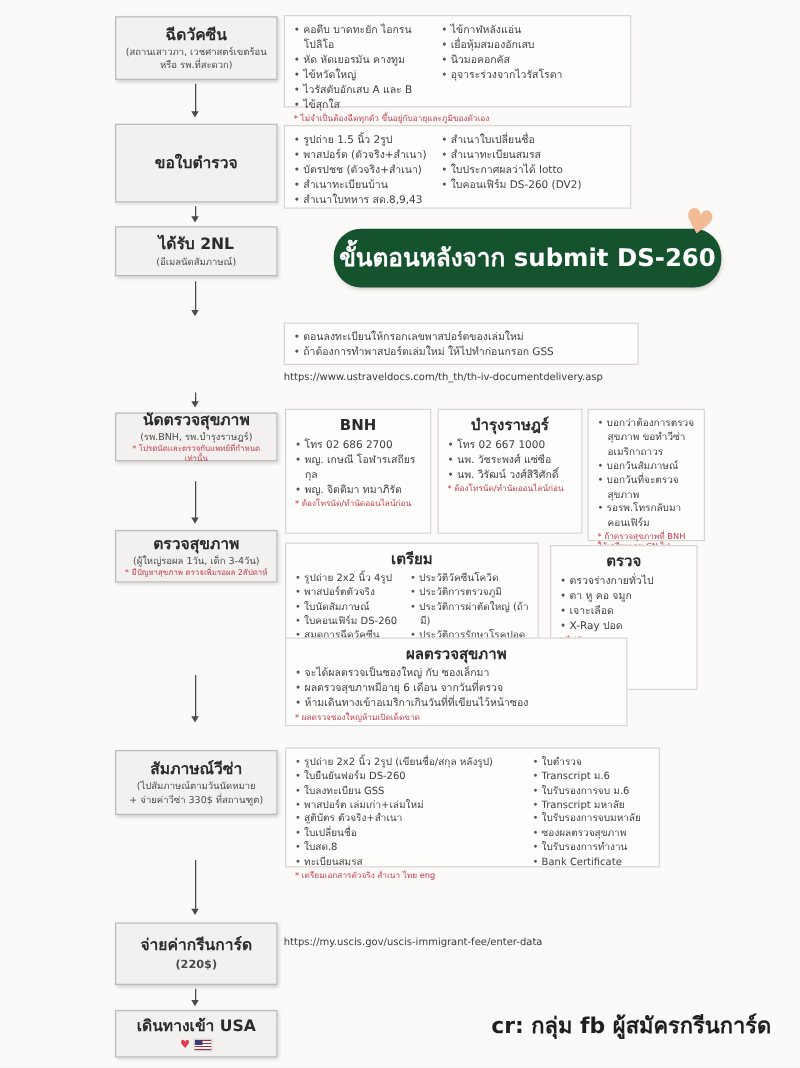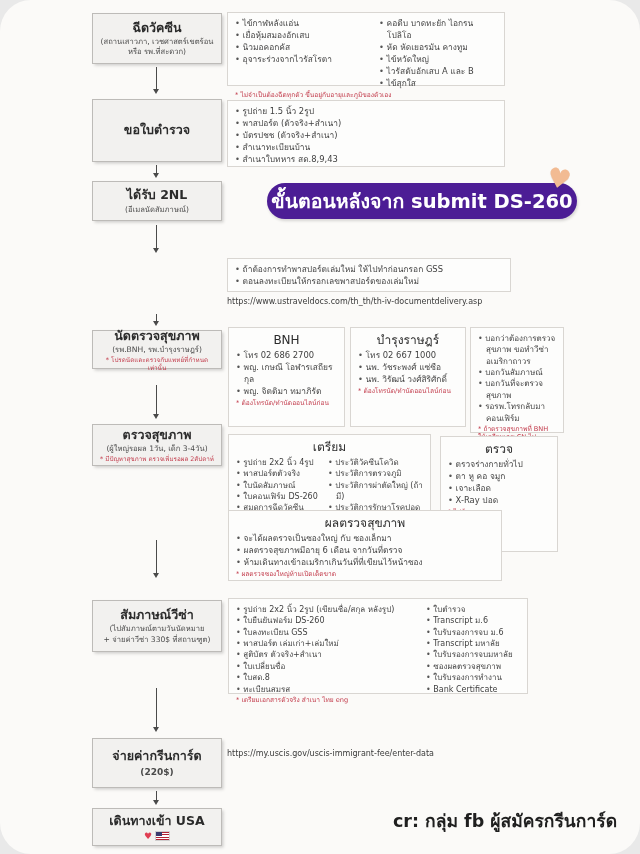--- a/index.html
+++ b/index.html
@@ -6,21 +6,20 @@
   body{
     font-family:"DejaVu Sans","Liberation Sans",sans-serif;
     background:#e9e9e9;
   }
   .canvas{
     position:relative;
     width:640px;height:854px;
     background:#fbfaf8;
     overflow:hidden;
     margin:0 auto;
-    border-radius:31px;
   }
   
   .step{
     position:absolute;left:92px;width:130px;
     background:#f2f1ef;
     border:1px solid #bdbbb8;
     box-shadow:1.5px 1.5px 3px rgba(0,0,0,.18);
     box-sizing:border-box;
     display:flex;flex-direction:column;align-items:center;justify-content:center;
     text-align:center;padding:2px 5px;
@@ -35,31 +34,31 @@
     border:3.8px solid transparent;border-top:5.5px solid #4a4a4a;
   }
   
   .dbox{
     position:absolute;
     background:#fdfdfc;
     border:1px solid #d9d6d2;
     box-sizing:border-box;
     padding:5px 7px;
   }
-  .dbox-title{font-weight:normal;font-size:12px;color:#2b2b2b;text-align:center;line-height:1.25;margin-bottom:2px;}
+  .dbox-title{font-weight:bold;font-size:12px;color:#2b2b2b;text-align:center;line-height:1.25;margin-bottom:2px;}
   ul.bullets{list-style:none;margin:0;padding:0;font-size:8.4px;color:#3f3f3f;line-height:1.42;}
   ul.bullets li{padding-left:8px;text-indent:-8px;}
   ul.bullets li::before{content:"•\00a0";color:#555;}
   .cols{display:flex;}
   .note-red{font-size:6.6px;color:#c23a4a;line-height:1.2;margin-top:2px;}
   .url-text{position:absolute;font-size:8px;color:#3a3a3a;letter-spacing:0;}
   
   .pill{
-    position:absolute;left:267px;top:183px;width:310px;height:36px;
-    background:#4c1d95;border-radius:22px;
+    position:absolute;left:267px;top:183px;width:310px;height:47px;
+    background:#14532d;border-radius:22px;
     display:flex;align-items:center;justify-content:center;
     color:#ffffff;font-weight:bold;font-size:19.5px;
     box-shadow:1px 2px 3px rgba(0,0,0,.15);
   }
   .heart-hands{
     position:absolute;left:547px;top:163px;
     font-size:27px;color:#f2bb93;transform:rotate(12deg);
     text-shadow:0 1px 1px rgba(0,0,0,.08);
   }
   
@@ -134,53 +133,59 @@
     </div>
   </div>
 
   <div class="pill">
     <span>ขั้นตอนหลังจาก submit DS-260</span>
   </div>
   <span class="heart-hands">♥</span>
 
   <div class="dbox" style="left:227px;top:12px;width:278px;height:74px;">
     <div class="cols">
-      <ul class="bullets" style="flex:1;">
-          <li>ไข้กาฬหลังแอ่น</li>
-          <li>เยื่อหุ้มสมองอักเสบ</li>
-          <li>นิวมอคอกคัส</li>
-          <li>อุจาระร่วงจากไวรัสโรตา</li>
-        </ul>
       <ul class="bullets" style="flex:0 0 118px;">
           <li>คอตีบ บาดทะยัก ไอกรน โปลิโอ</li>
           <li>หัด หัดเยอรมัน คางทูม</li>
           <li>ไข้หวัดใหญ่</li>
           <li>ไวรัสตับอักเสบ A และ B</li>
           <li>ไข้สุกใส</li>
         </ul>
+      <ul class="bullets" style="flex:1;">
+          <li>ไข้กาฬหลังแอ่น</li>
+          <li>เยื่อหุ้มสมองอักเสบ</li>
+          <li>นิวมอคอกคัส</li>
+          <li>อุจาระร่วงจากไวรัสโรตา</li>
+        </ul>
     </div>
     <div class="note-red">* ไม่จำเป็นต้องฉีดทุกตัว ขึ้นอยู่กับอายุและภูมิของตัวเอง</div>
   </div>
 
   <div class="dbox" style="left:227px;top:100px;width:278px;height:67px;">
     <div class="cols">
       <ul class="bullets" style="flex:0 0 118px;">
           <li>รูปถ่าย 1.5 นิ้ว 2รูป</li>
           <li>พาสปอร์ต (ตัวจริง+สำเนา)</li>
           <li>บัตรปชช (ตัวจริง+สำเนา)</li>
           <li>สำเนาทะเบียนบ้าน</li>
           <li>สำเนาใบทหาร สด.8,9,43</li>
         </ul>
+      <ul class="bullets" style="flex:1;">
+          <li>สำเนาใบเปลี่ยนชื่อ</li>
+          <li>สำเนาทะเบียนสมรส</li>
+          <li>ใบประกาศผลว่าได้ lotto</li>
+          <li>ใบคอนเฟิร์ม DS-260 (DV2)</li>
+        </ul>
     </div>
   </div>
 
   <div class="dbox" style="left:227px;top:258px;width:284px;height:34px;">
     <ul class="bullets">
+        <li>ตอนลงทะเบียนให้กรอกเลขพาสปอร์ตของเล่มใหม่</li>
         <li>ถ้าต้องการทำพาสปอร์ตเล่มใหม่ ให้ไปทำก่อนกรอก GSS</li>
-        <li>ตอนลงทะเบียนให้กรอกเลขพาสปอร์ตของเล่มใหม่</li>
       </ul>
   </div>
   <div class="url-text" style="left:227px;top:297px;">https://www.ustraveldocs.com/th_th/th-iv-documentdelivery.asp</div>
 
   <div class="dbox" style="left:228px;top:327px;width:117px;height:100px;">
     <div class="dbox-title">BNH</div>
     <ul class="bullets">
         <li>โทร 02 686 2700</li>
         <li>พญ. เกษณี โอฬารเสถียรกุล</li>
         <li>พญ. จิตติมา ทมาภิรัต</li>

